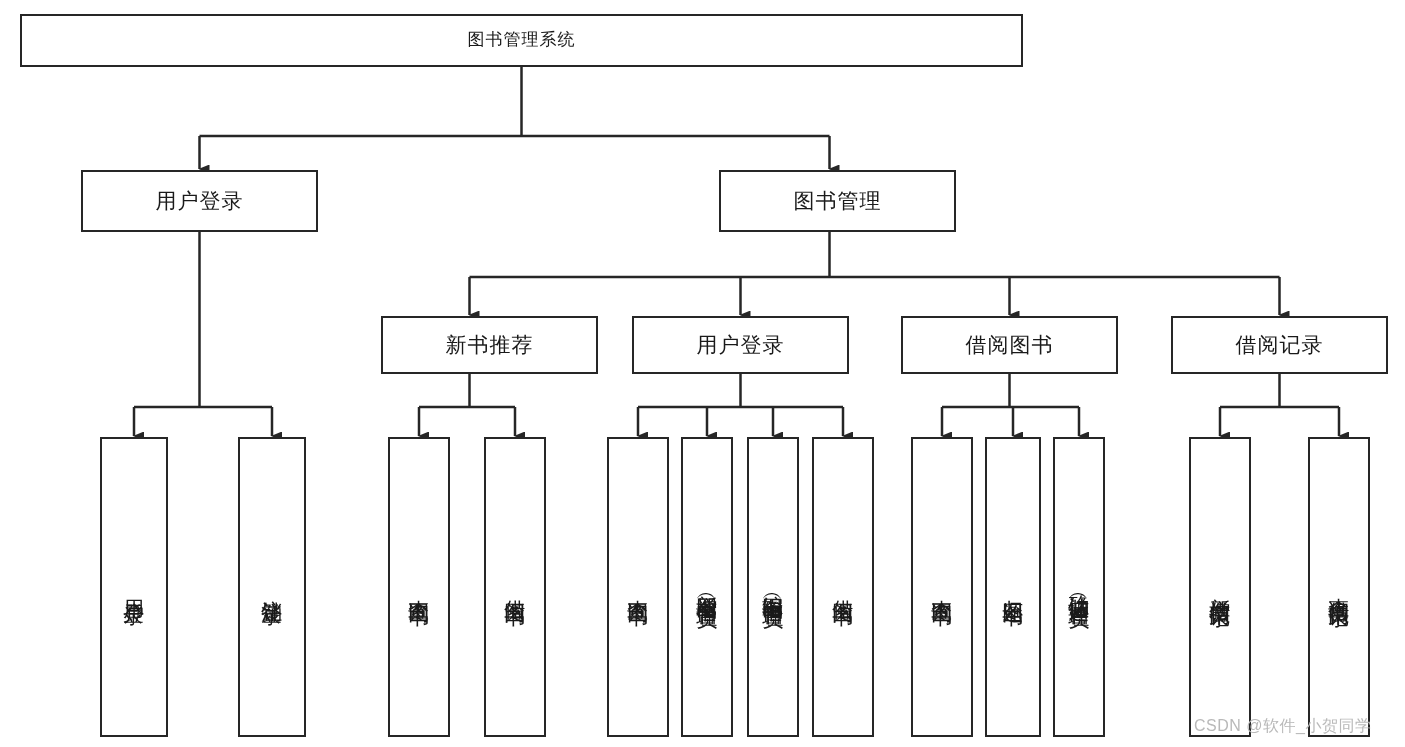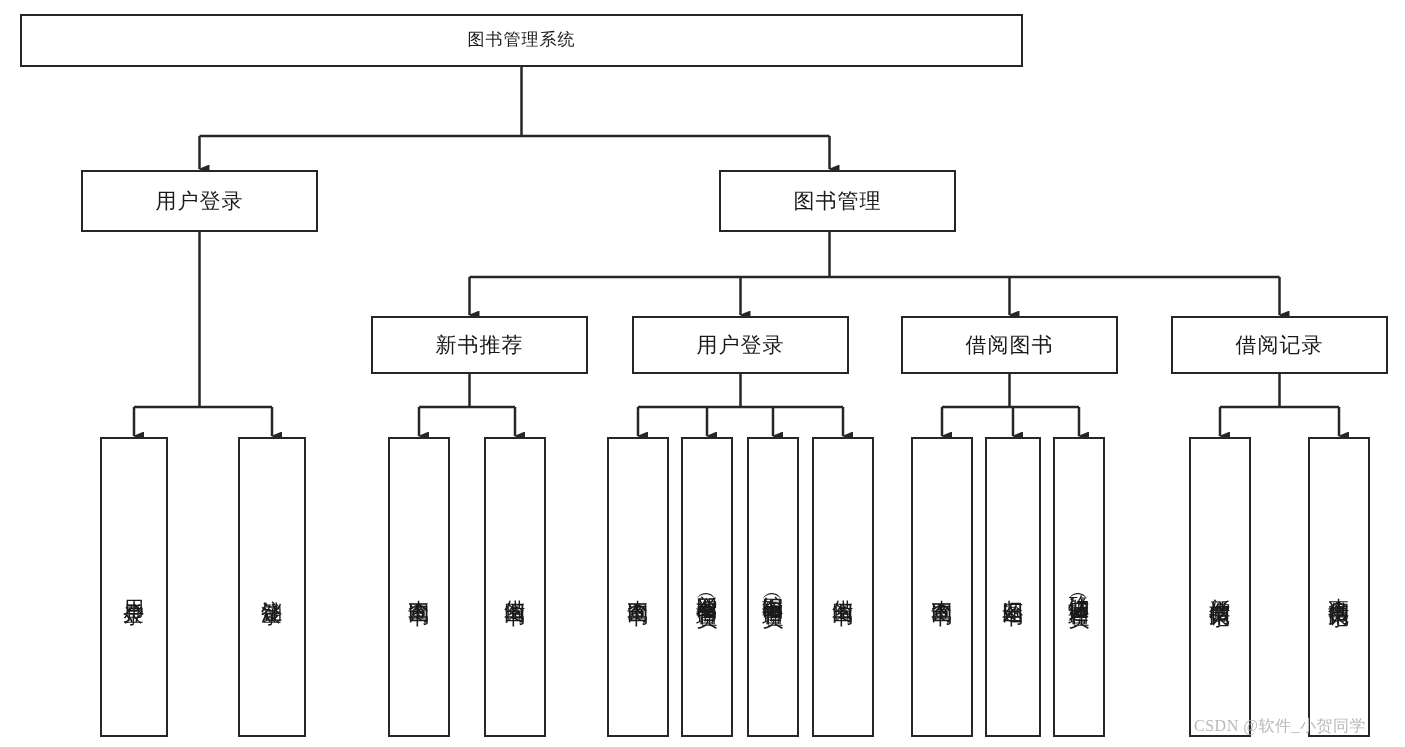--- a/index.html
+++ b/index.html
@@ -55,21 +55,20 @@
     letter-spacing: 2px;
     white-space: nowrap;
     text-align: center;
   }
   .watermark {
     position: absolute;
     font-size: 16px;
     color: #b9b9b9;
     white-space: nowrap;
     letter-spacing: 0.5px;
-    font-family: Liberation Serif, serif;
   }
 </style>
 </head>
 <body>
 
 <div id="canvas">
 
   <svg class="edges" viewBox="0 0 1405 747">
     <defs>
       <marker id="arrowhead" markerWidth="9" markerHeight="11" refX="4.5" refY="10" orient="auto" markerUnits="userSpaceOnUse">
@@ -116,21 +115,21 @@
   <div id="nodes-layer">
       <div class="node root" style="left: 20px; top: 14px; width: 1003px; height: 53px;">
         <span class="label-h">图书管理系统</span>
       </div>
       <div class="node branch" style="left: 81px; top: 170px; width: 237px; height: 62px;">
         <span class="label-h">用户登录</span>
       </div>
       <div class="node branch" style="left: 711px; top: 170px; width: 237px; height: 62px; margin-left: 8px;">
         <span class="label-h">图书管理</span>
       </div>
-      <div class="node branch" style="left: 371px; top: 316px; width: 217px; height: 58px;">
+      <div class="node branch" style="left: 381px; top: 316px; width: 217px; height: 58px;">
         <span class="label-h">新书推荐</span>
       </div>
       <div class="node branch" style="left: 632px; top: 316px; width: 217px; height: 58px;">
         <span class="label-h">用户登录</span>
       </div>
       <div class="node branch" style="left: 901px; top: 316px; width: 217px; height: 58px;">
         <span class="label-h">借阅图书</span>
       </div>
       <div class="node branch" style="left: 1171px; top: 316px; width: 217px; height: 58px;">
         <span class="label-h">借阅记录</span>

